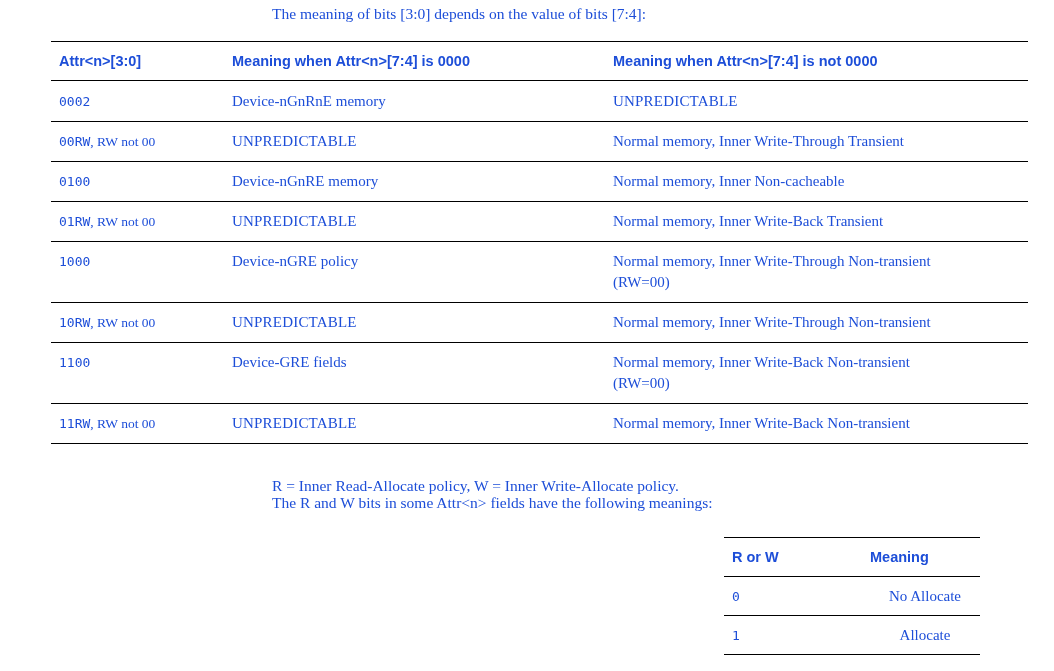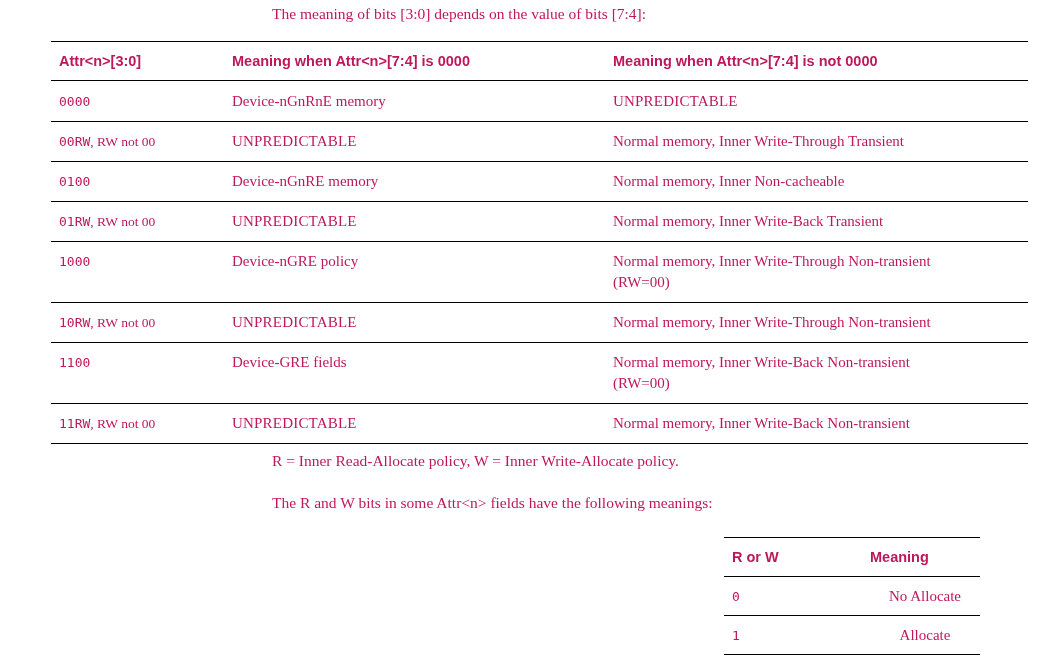--- a/index.html
+++ b/index.html
@@ -7,21 +7,21 @@
     padding: 0;
     background: #ffffff;
   }
   #page {
     position: relative;
     width: 1054px;
     height: 671px;
     background: #ffffff;
     overflow: hidden;
     font-family: "Liberation Serif", "DejaVu Serif", serif;
-    color: #be185d;
+    color: #1d4ed8;
   }
 
   
   .serif   { font-family: "Liberation Serif", "DejaVu Serif", serif; }
   .mono    { font-family: "DejaVu Sans Mono", "Liberation Mono", monospace; }
 
   
   .caption {
     position: absolute;
     left: 272px;
@@ -74,21 +74,21 @@
   .small-caps-txt { font-size: 15px; letter-spacing: .2px; }
 
   
   .note {
     position: absolute;
     left: 272px;
     font-size: 15.5px;
     line-height: 19px;
     white-space: nowrap;
   }
-  #note-rw   { top: 451px; }
+  #note-rw   { top: 476px; }
   #note-bits { top: 493px; }
 
   
   #table-rw {
     position: absolute;
     left: 724px;
     top: 537px;
     width: 256px;
     border-collapse: collapse;
     table-layout: fixed;
@@ -139,21 +139,21 @@
     </colgroup>
     <thead>
       <tr>
         <th>Attr&lt;n&gt;[3:0]</th>
         <th>Meaning when Attr&lt;n&gt;[7:4] is 0000</th>
         <th>Meaning when Attr&lt;n&gt;[7:4] is not 0000</th>
       </tr>
     </thead>
     <tbody id="attr-rows">
         <tr>
-          <td class="col-code"><span class="mono">0000</span></td>
+          <td class="col-code"><span class="mono">0002</span></td>
           <td><span class="serif">Device-nGnRnE memory</span></td>
           <td><span class="serif small-caps-txt">UNPREDICTABLE</span></td>
         </tr>
         <tr>
           <td class="col-code"><span class="mono">00RW</span><span class="serif">, RW not 00</span></td>
           <td><span class="serif small-caps-txt">UNPREDICTABLE</span></td>
           <td><span class="serif">Normal memory, Inner Write-Through Transient</span></td>
         </tr>
         <tr>
           <td class="col-code"><span class="mono">0100</span></td>

